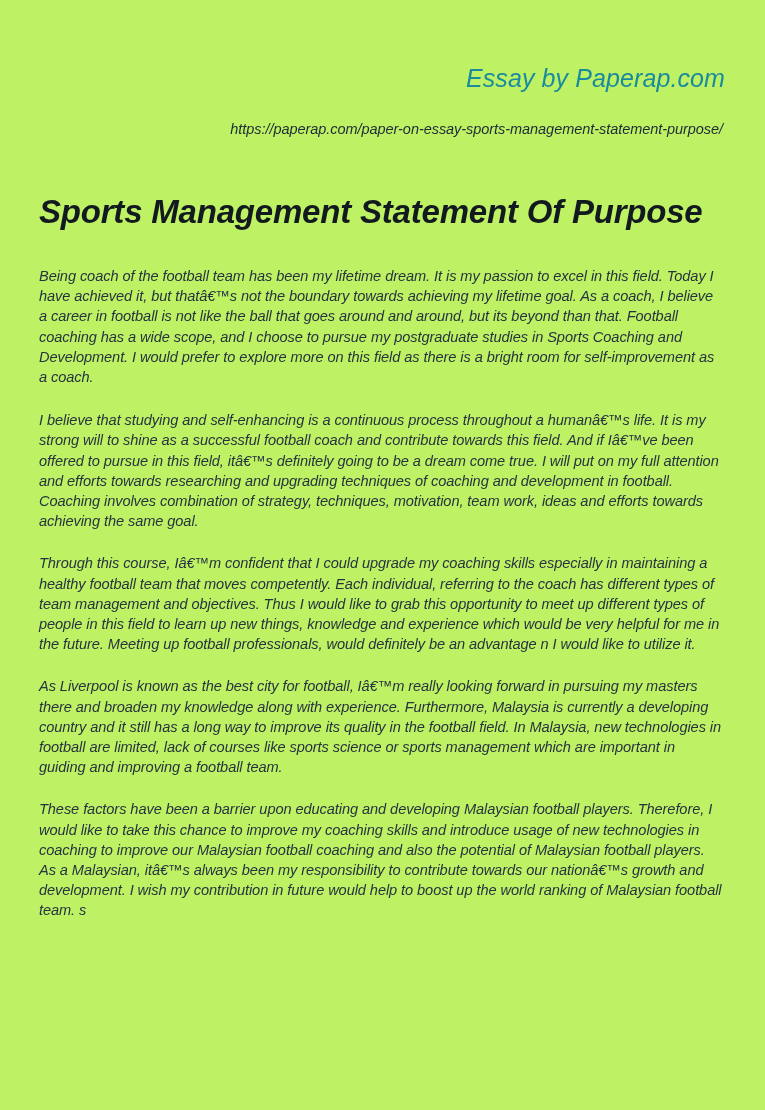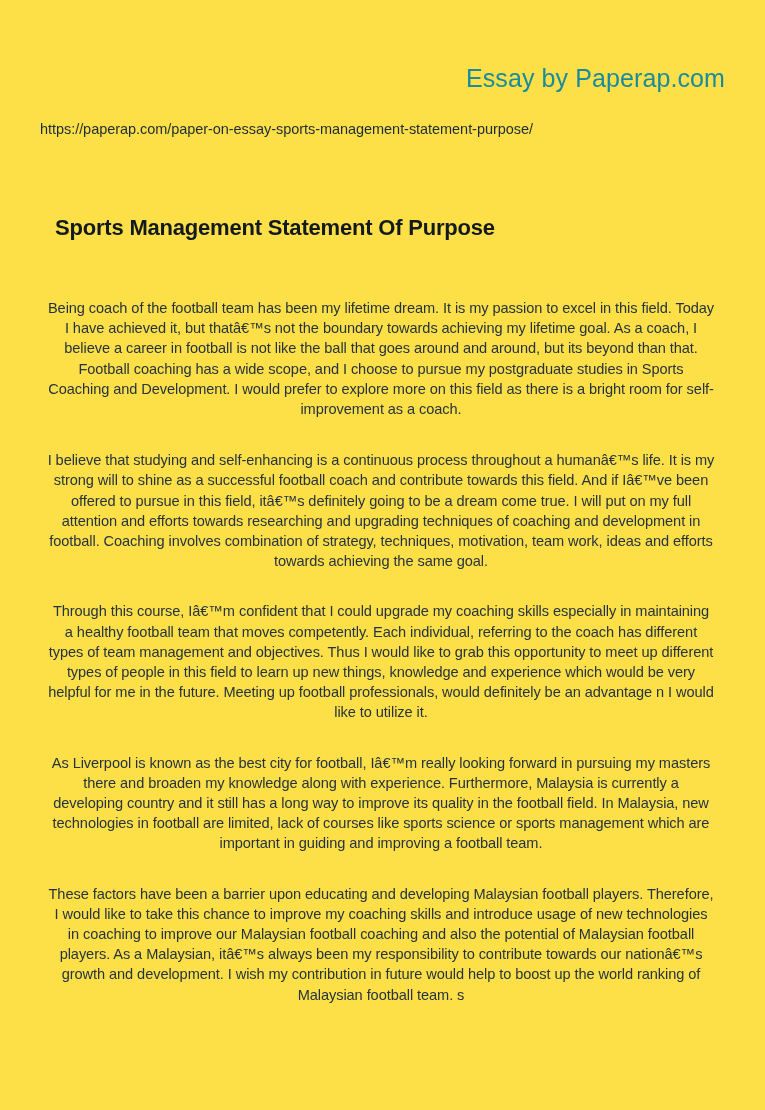--- a/index.html
+++ b/index.html
@@ -12,76 +12,78 @@
     height: 1110px;
     background: #e7f1fc;
     font-family: "Liberation Sans", "DejaVu Sans", sans-serif;
     overflow: hidden;
   }
 
   .page {
     position: relative;
     width: 765px;
     height: 1110px;
-    background: #fde047;
+    background: #bef264;
     box-sizing: border-box;
+    font-style: italic;
   }
 
   
   .site-header {
     padding: 62px 40px 0 40px;
     text-align: right;
   }
   .brand {
     display: inline-block;
     color: #1a8a9e;
     font-size: 25px;
     line-height: 32px;
     font-weight: 400;
     letter-spacing: 0.1px;
     white-space: nowrap;
   }
 
   .source-url-row {
     padding: 25px 42px 0 40px;
+    text-align: right;
   }
   .source-url {
     display: inline-block;
     color: #1d2b38;
     font-size: 14.5px;
     line-height: 20px;
     font-weight: 400;
     white-space: nowrap;
     letter-spacing: -0.05px;
   }
 
   
   .article {
     padding: 0 42px 0 39px;
     box-sizing: border-box;
   }
 
   .article-title {
-    margin: 16px;
+    margin: 0;
     padding-top: 54px;
     color: #12191f;
-    font-size: 22px;
+    font-size: 33px;
     line-height: 38px;
     font-weight: 700;
     letter-spacing: -0.2px;
   }
 
   .para {
-    margin: 8px;
+    margin: 0;
     padding-top: 22px;
     color: #26333f;
     font-size: 14.6px;
     line-height: 20.2px;
     font-weight: 400;
-    text-align: center;
+    text-align: left;
     letter-spacing: -0.08px;
   }
   .para.first {
     padding-top: 35px;
   }
 
   .subhead {
     margin: 0;
     padding-top: 28px;
     color: #17222c;

